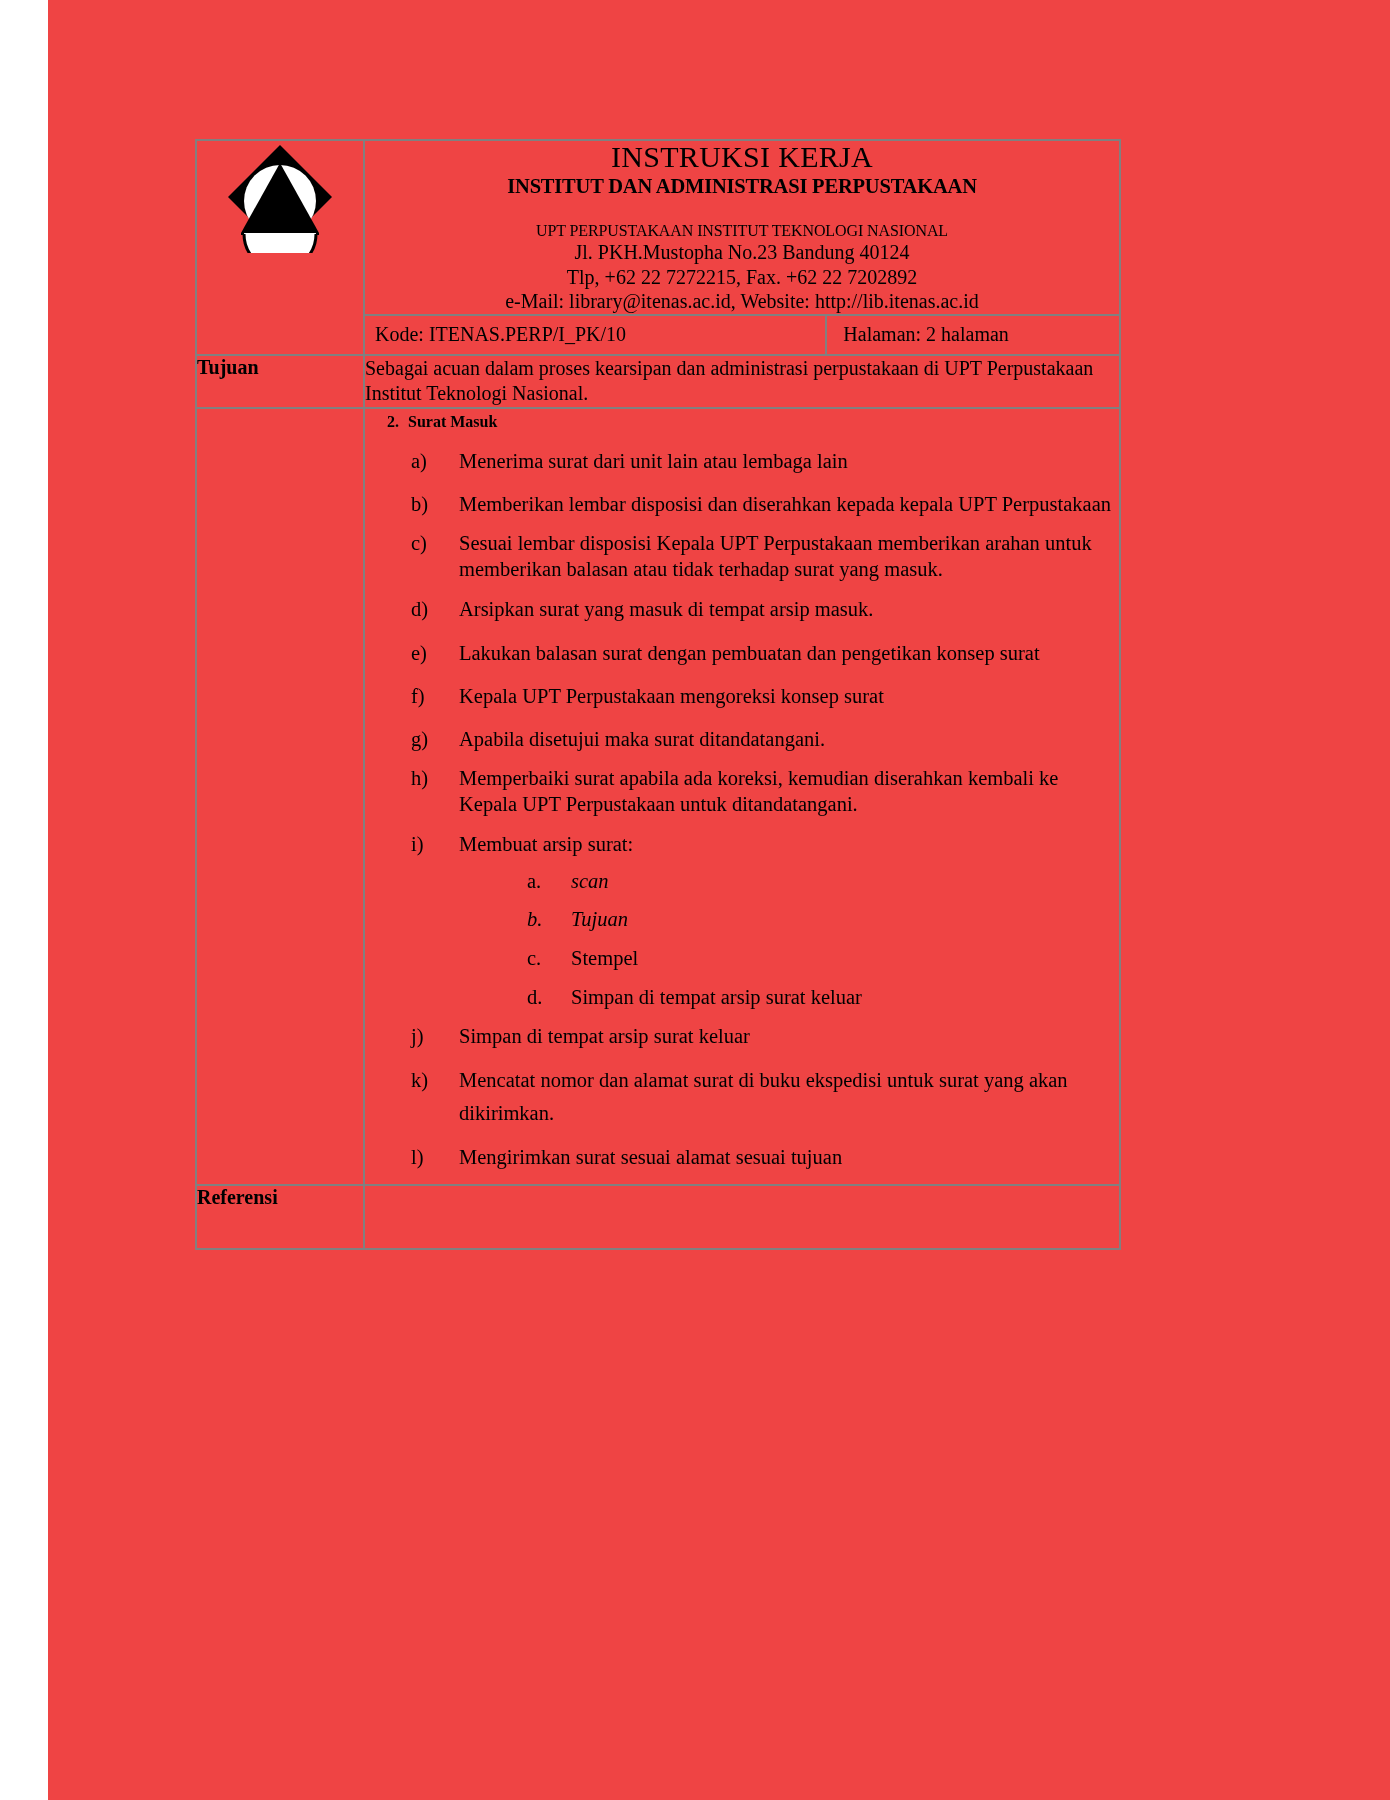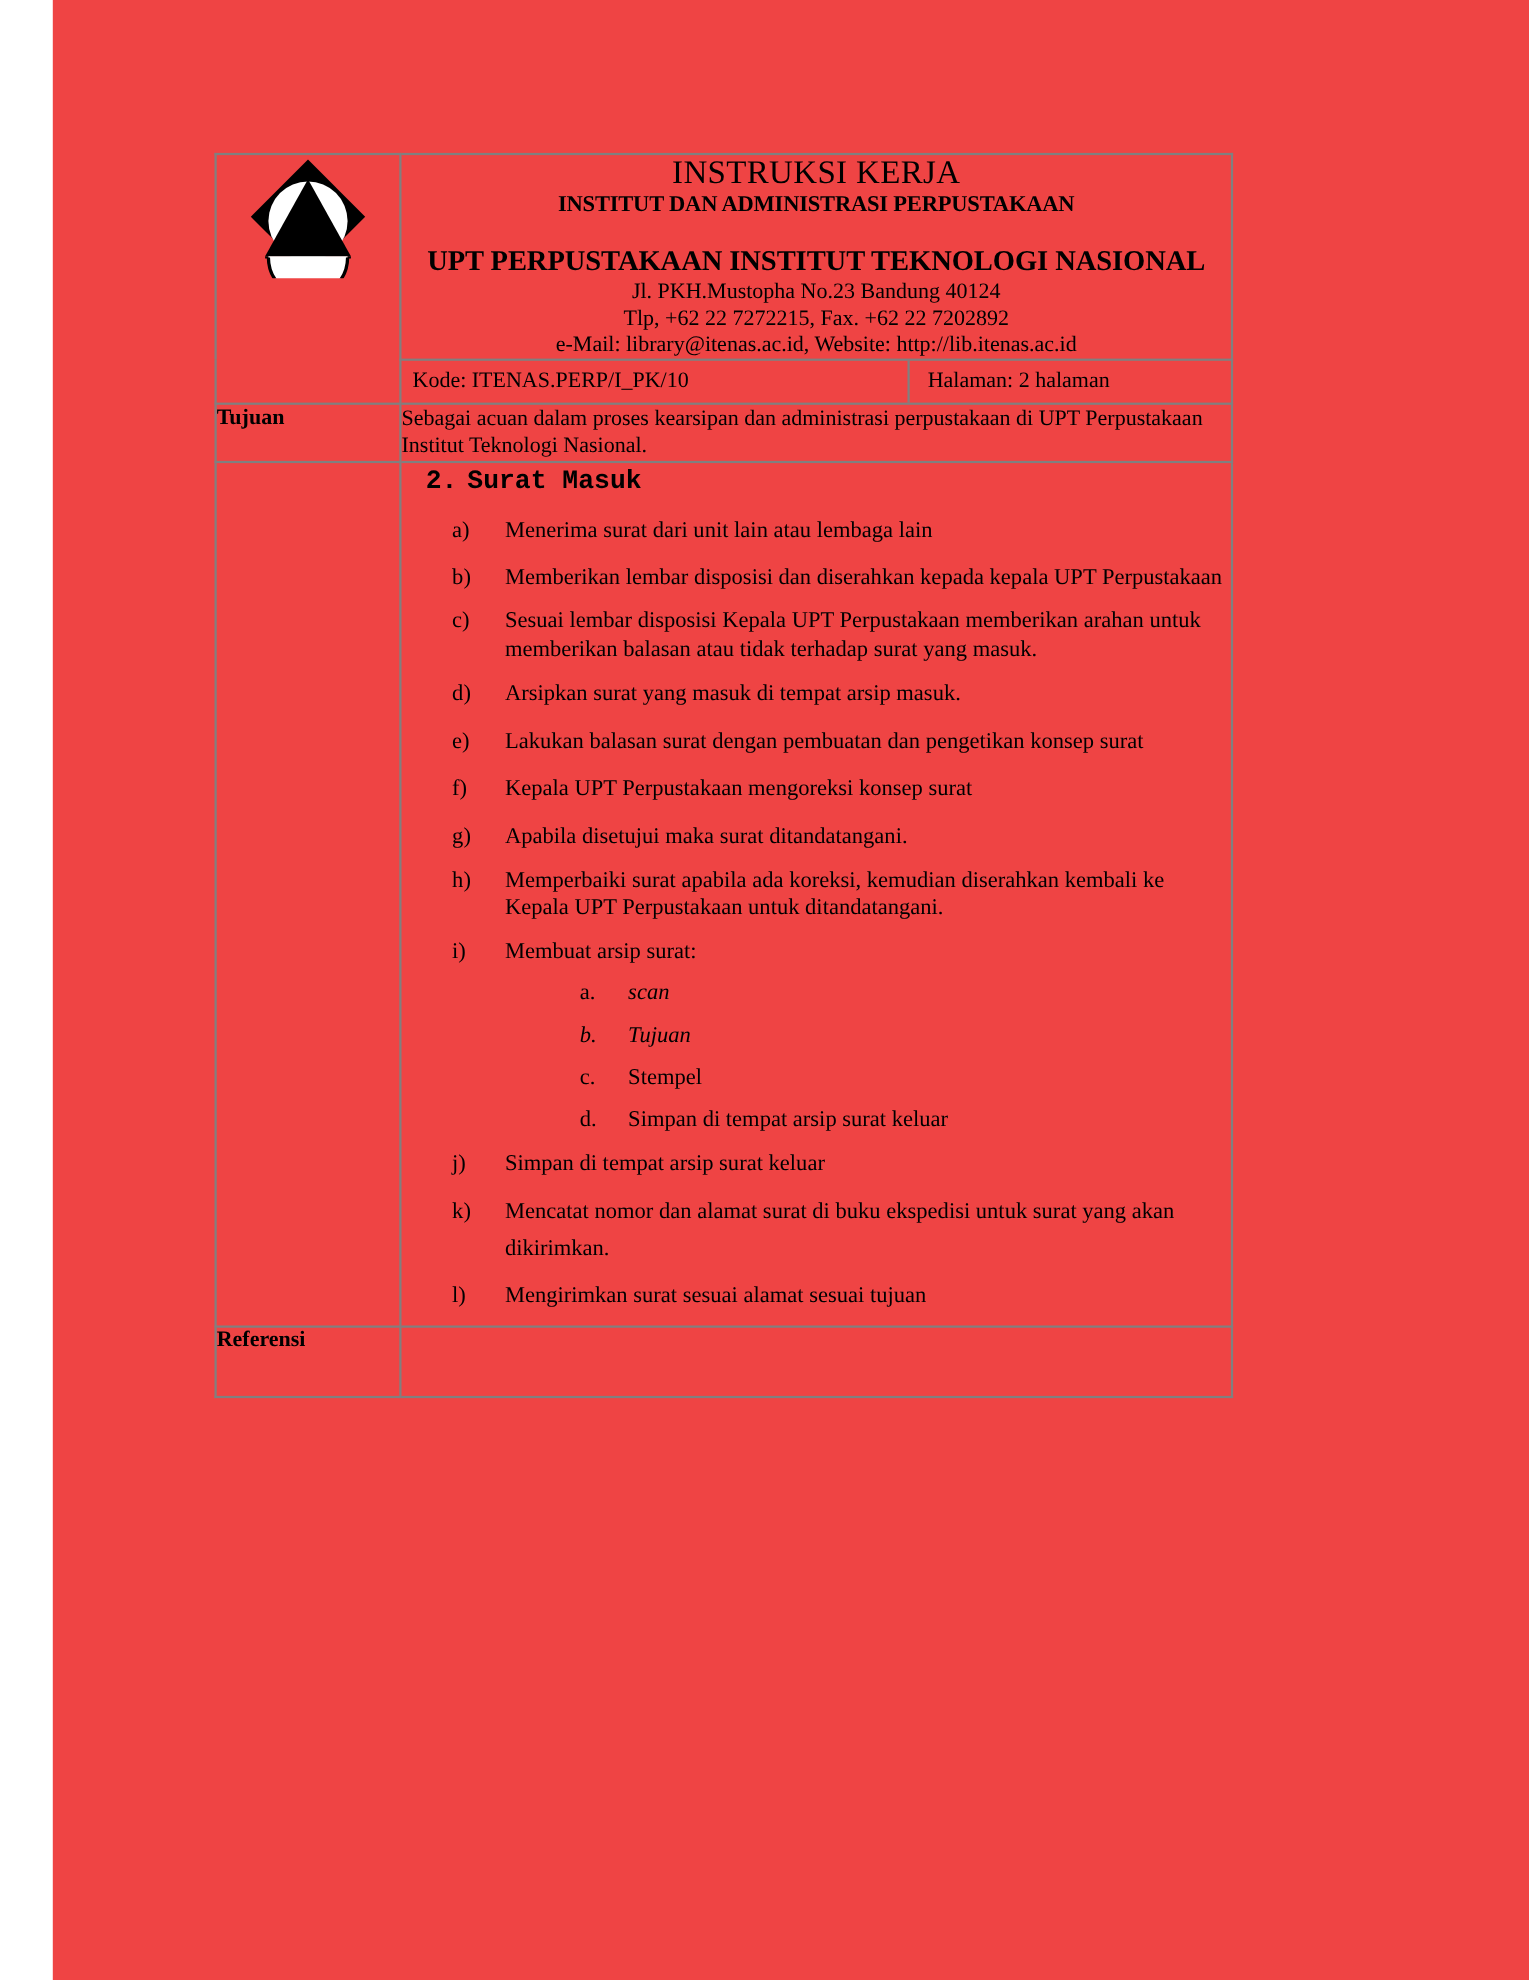--- a/index.html
+++ b/index.html
@@ -72,21 +72,21 @@
     line-height: 1.15;
     letter-spacing: -0.2px;
     margin-top: 2px;
     font-family: "Liberation Serif", serif;
   }
   .org-block {
     margin-top: 22px;
     font-size: 19.5px;
     line-height: 1.22;
   }
-  .org-name { font-size: 26px; letter-spacing: -0.1px; font-weight: bold; }
+  .org-name { font-size: 16px; letter-spacing: -0.1px; }
   .org-line { font-size: 20px; text-align: center; }
 
   
   .kode-table {
     width: 100%;
     border-collapse: collapse;
     table-layout: fixed;
   }
   .kode-table td {
     border: none;
@@ -108,25 +108,25 @@
     font-size: 20px;
     line-height: 1.28;
     padding: 9px 14px 10px 10px;
   }
 
   .content-cell {
     padding: 12px 14px 26px 10px;
   }
 
   .section-head {
-    font-size: 24px;
+    font-size: 16px;
     font-weight: bold;
     margin: 4px 0 14px 0;
     padding-left: 22px;
-    font-family: Liberation Mono, monospace;
+    font-family: Liberation Serif, serif;
   }
   .section-head .num { margin-right: 9px; }
 
   
   ol.alpha {
     list-style: none;
     margin: 0;
     padding: 0 0 0 46px;
   }
   ol.alpha > li {

